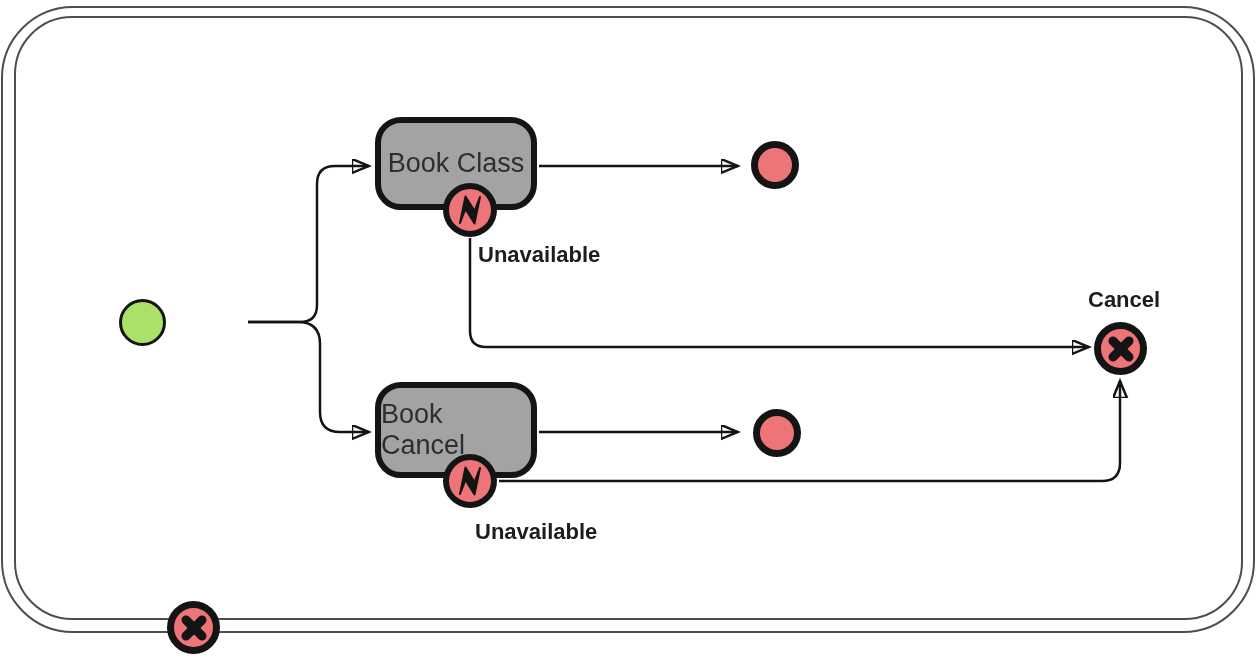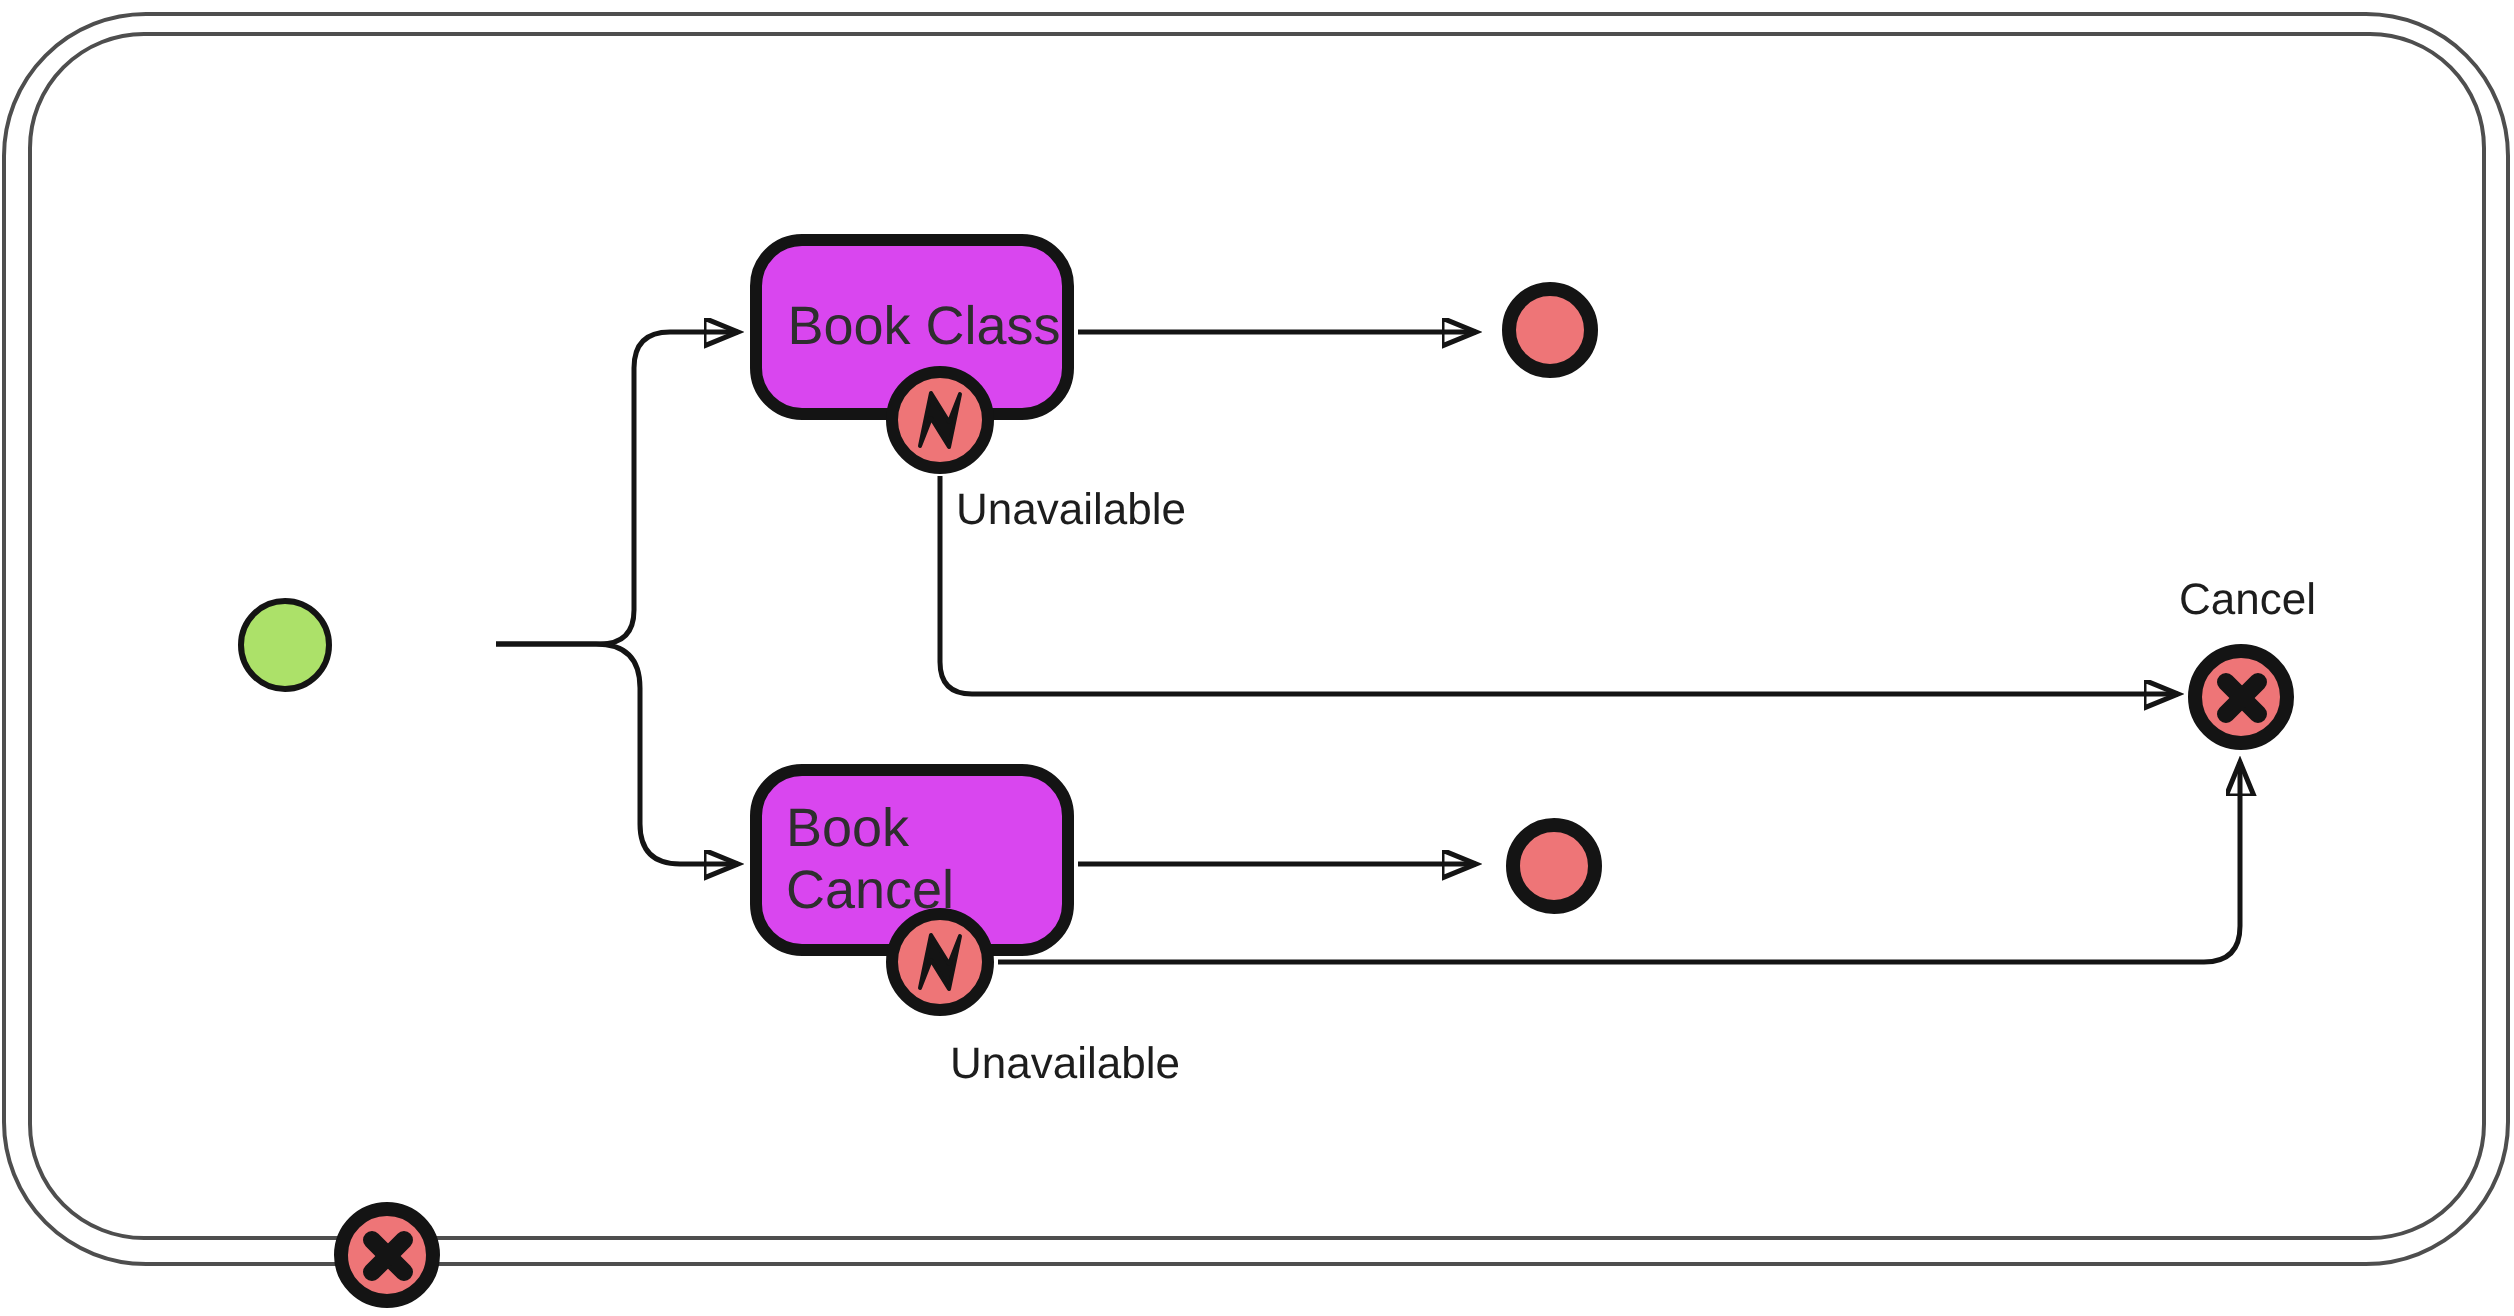--- a/index.html
+++ b/index.html
@@ -10,44 +10,44 @@
   .pool-outer{position:absolute;left:1px;top:6px;width:1254px;height:627px;
     border:2px solid #4E4E4E;border-radius:72px;box-sizing:border-box;}
   .pool-inner{position:absolute;left:14px;top:16px;width:1229px;height:604px;
     border:2px solid #4E4E4E;border-radius:58px;box-sizing:border-box;}
 
   
   svg.flows{position:absolute;left:0;top:0;width:1257px;height:658px;}
   svg.flows path{fill:none;stroke:#141414;stroke-width:2.5px;}
 
   
-  .task{position:absolute;background:#d946ef;border:6px solid #141414;border-radius:26px;
+  .task{position:absolute;background:#a3a3a3;border:6px solid #141414;border-radius:26px;
     box-sizing:border-box;display:flex;align-items:center;justify-content:center;
-    font-size:27px;color:#2E2E2E;z-index:3;padding-left:12px;}
+    font-size:27px;color:#2E2E2E;z-index:3;}
   .task-book-class{left:375px;top:117px;width:162px;height:93px;}
   .task-book-travel{left:375px;top:382px;width:162px;height:96px;}
 
   
   .event{position:absolute;border-radius:50%;box-sizing:border-box;z-index:4;
     display:flex;align-items:center;justify-content:center;}
   .start-event{left:119px;top:299px;width:47px;height:47px;background:#ACE169;border:3px solid #141414;}
   .end-event{width:48px;height:48px;background:#EE7577;border:7px solid #141414;}
   .end-event-1{left:751px;top:141px;}
   .end-event-2{left:753px;top:409px;}
   .cancel-event{left:1094px;top:322px;width:53px;height:53px;background:#EE7577;border:7px solid #141414;}
   .bottom-cancel-event{left:167px;top:601px;width:53px;height:53px;background:#EE7577;border:7px solid #141414;}
   .boundary-event{width:54px;height:54px;background:#EE7577;border:6px solid #141414;z-index:5;}
   .boundary-event-1{left:443px;top:183px;}
   .boundary-event-2{left:443px;top:454px;}
 
   
-  .flow-label{position:absolute;color:#1d1d1d;font-size:22px;white-space:nowrap;z-index:6;}
+  .flow-label{position:absolute;color:#1d1d1d;font-size:22px;white-space:nowrap;z-index:6;font-weight:bold;}
   .label-unavailable-1{left:478px;top:242px;}
   .label-unavailable-2{left:475px;top:519px;}
-  .label-cancel{left:1060px;top:287px;width:98px;text-align:right;}
+  .label-cancel{left:1088px;top:287px;width:98px;text-align:left;}
 </style>
 </head>
 <body>
 
 <div class="canvas">
 
   <div class="pool-outer"></div>
   <div class="pool-inner"></div>
 
   <svg class="flows">

